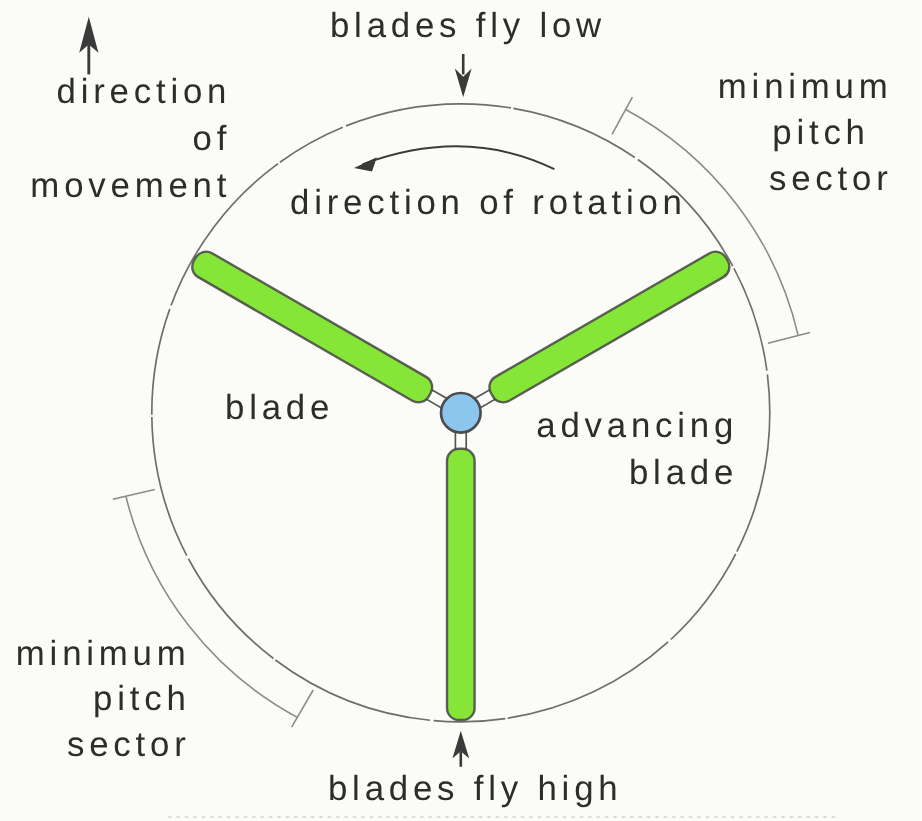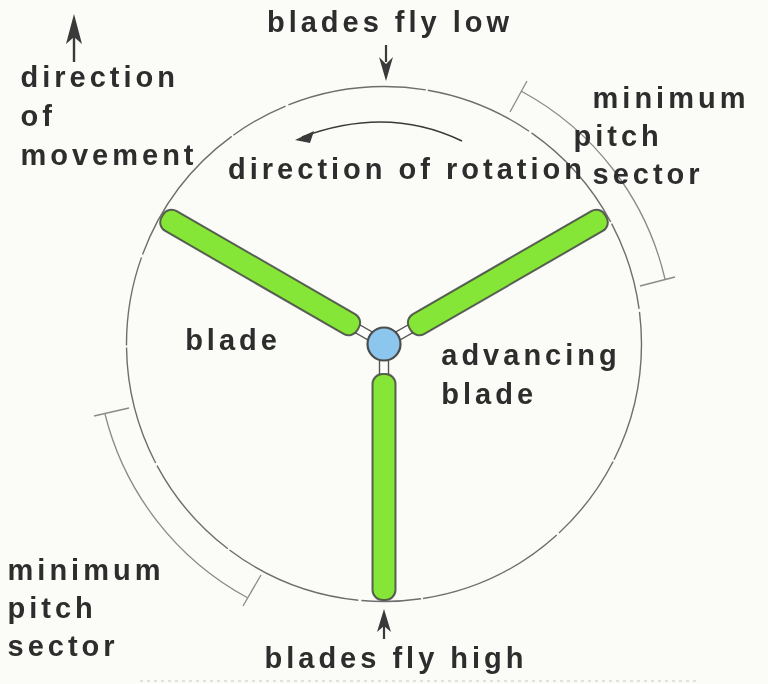--- a/index.html
+++ b/index.html
@@ -4,26 +4,26 @@
 <style>
   html,body { margin:0; padding:0; }
   #stage {
     position:relative; width:768px; height:684px;
     background:#fbfbf8; overflow:hidden;
     font-family:"Liberation Sans", sans-serif;
   }
   svg.diagram { position:absolute; left:0; top:0; }
   .lbl {
     position:absolute;
-    font-size:29px; font-weight:700; color:#2d2d2d;
-    letter-spacing:4px; text-align:left; white-space:nowrap;
+    font-size:29px; font-weight:400; color:#2d2d2d;
+    letter-spacing:4px; text-align:right; white-space:nowrap;
     transform:translateX(-50%);
   }
   .lh-multi { line-height:39px; }
-  .lh-pitch { line-height:38px;margin-top:25px; }
+  .lh-pitch { line-height:38px; }
   .one-line { line-height:34px; }
   .shift-left { position:relative; left:-19px; }
 </style>
 </head>
 <body>
 
 <div id="stage">
 
   <svg class="diagram" width="768" height="684" viewBox="0 0 768 684">
 

